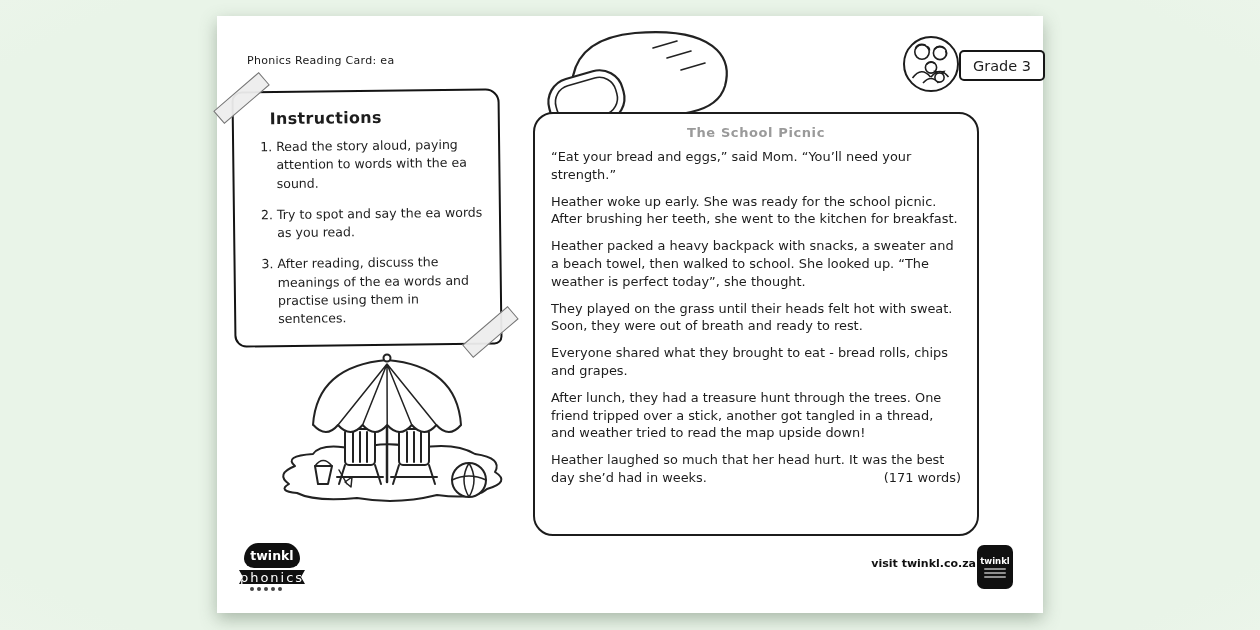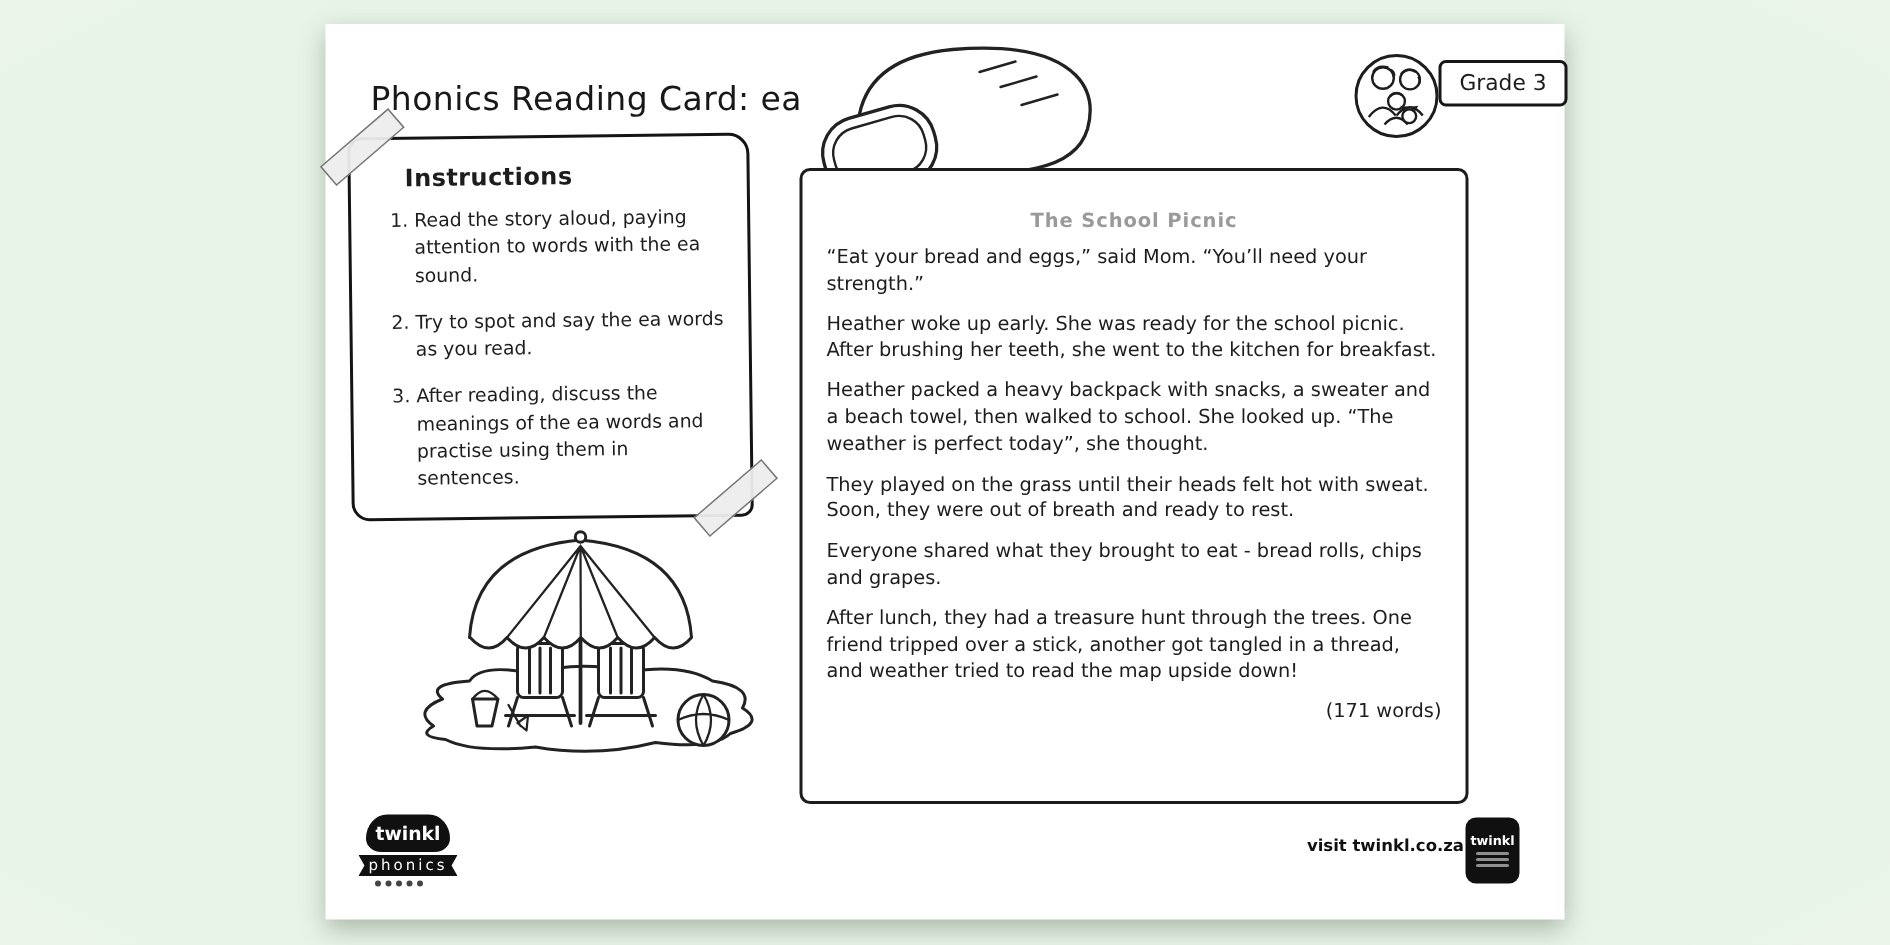--- a/index.html
+++ b/index.html
@@ -6,25 +6,25 @@
   body{
     width:1260px;height:630px;overflow:hidden;position:relative;
     font-family:"DejaVu Sans", sans-serif;color:#1d1d1d;
     background: radial-gradient(115% 115% at 50% 50%, #e9f4e8 55%, #f7faf4 100%);
   }
   .page{
     position:absolute;left:217px;top:16px;width:826px;height:597px;
     background:#ffffff;box-shadow:0 6px 16px rgba(90,110,90,.45);
   }
   .card-title{
-    position:absolute;left:30px;top:38px;font-size:22px;letter-spacing:.3px;color:#181818;
+    position:absolute;left:30px;top:38px;font-size:11px;letter-spacing:.3px;color:#181818;
   }
   
   .grade-badge{
-    position:absolute;left:742px;top:24px;width:82px;height:27px;
+    position:absolute;left:742px;top:34px;width:82px;height:27px;
     border:2.5px solid #161616;border-radius:5px;background:#fff;
     display:flex;align-items:center;justify-content:center;font-size:14.5px;z-index:1;
   }
   .family-badge{position:absolute;left:684px;top:18px;width:60px;height:60px;z-index:2;}
   
   .instructions{
     position:absolute;left:16px;top:74px;width:268px;height:256px;box-sizing:border-box;
     border:2.5px solid #141414;border-radius:10px 14px 8px 12px;
     transform:rotate(-0.7deg);padding:14px 16px 10px 22px;background:#fff;
   }
@@ -36,39 +36,39 @@
     border:1.5px solid #6f6f6f;opacity:.95;
   }
   .tape.tl{left:-22px;top:-4px;transform:rotate(-40deg);}
   .tape.br{right:-20px;bottom:2px;transform:rotate(-40deg);}
   
   .beach{position:absolute;left:52px;top:316px;}
   .bread{position:absolute;left:318px;top:8px;}
   
   .story-box{
     position:absolute;left:316px;top:96px;width:446px;height:424px;box-sizing:border-box;
-    border:2px solid #1c1c1c;border-radius:7px;padding:24px 16px 10px;background:#fff;
+    border:2px solid #1c1c1c;border-radius:20px;padding:9px 16px 10px;background:#fff;
   }
   .story-title{
     text-align:center;color:#9a9a9a;font-size:13px;font-weight:700;
     letter-spacing:.6px;margin:2px 0 8px;
   }
   .story-box p{margin:0 0 9px;font-size:12.9px;line-height:1.38;}
   .story-box p:last-child{margin-bottom:0;}
   .wc{float:right;font-size:12.9px;text-align:right;}
   
   .visit{position:absolute;right:67px;top:541px;font-size:11px;font-weight:700;color:#111;}
   .logo-phonics{position:absolute;left:27px;top:527px;width:70px;}
   .logo-blob{
     width:56px;height:25px;background:#101010;color:#fff;border-radius:14px 14px 10px 10px / 16px 16px 9px 9px;
     display:flex;align-items:center;justify-content:center;font-size:12.5px;font-weight:700;
   }
   .logo-ribbon{
     width:66px;height:14px;background:#101010;color:#fff;margin:2px 0 0 -5px;
-    display:flex;align-items:center;justify-content:center;font-size:10px;letter-spacing:2px;
+    display:flex;align-items:center;justify-content:center;font-size:13px;letter-spacing:2px;
     clip-path:polygon(0 0,100% 0,94% 50%,100% 100%,0 100%,6% 50%);
   }
   .logo-dots{display:flex;gap:3px;margin:3px 0 0 6px;}
   .logo-dots i{width:4px;height:4px;background:#444;border-radius:50%;}
   .twinkl-badge{
     position:absolute;left:760px;top:529px;width:36px;height:44px;background:#101010;
     border-radius:7px;display:flex;flex-direction:column;align-items:center;justify-content:center;gap:2px;
   }
   .twinkl-badge .tb-name{color:#fff;font-size:8.5px;font-weight:700;}
   .twinkl-badge i{display:block;width:22px;height:2px;background:#8f8f8f;border-radius:1px;}
@@ -158,20 +158,21 @@
 
   <div class="story-box">
     <div class="story-title">The School Picnic</div>
     <p>“Eat your bread and eggs,” said Mom. “You’ll need your strength.”</p>
     <p>Heather woke up early. She was ready for the school picnic. After brushing her teeth, she went to the kitchen for breakfast.</p>
     <p>Heather packed a heavy backpack with snacks, a sweater and a beach towel, then walked to school. She looked up. “The weather is perfect today”, she thought.</p>
     <p>They played on the grass until their heads felt hot with sweat. Soon, they were out of breath and ready to rest.</p>
     <p>Everyone shared what they brought to eat - bread rolls, chips and grapes.</p>
     <p>After lunch, they had a treasure hunt through the trees. One friend tripped over a stick, another got tangled in a thread, and weather tried to read the map upside down!</p>
     <p>
+      <span>Heather laughed so much that her head hurt. It was the best day she’d had in weeks.</span>
       <span class="wc">(171 words)</span>
     </p>
   </div>
 
   <div class="logo-phonics">
     <div class="logo-blob">twinkl</div>
     <div class="logo-ribbon">phonics</div>
     <div class="logo-dots">
         <i></i>
         <i></i>

